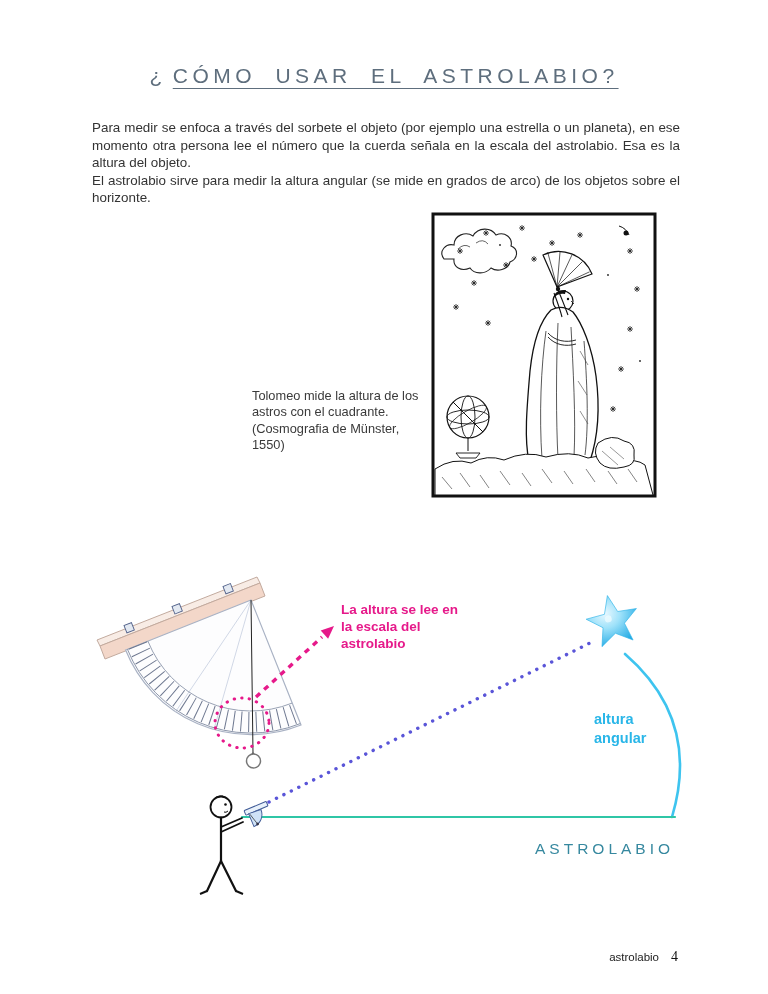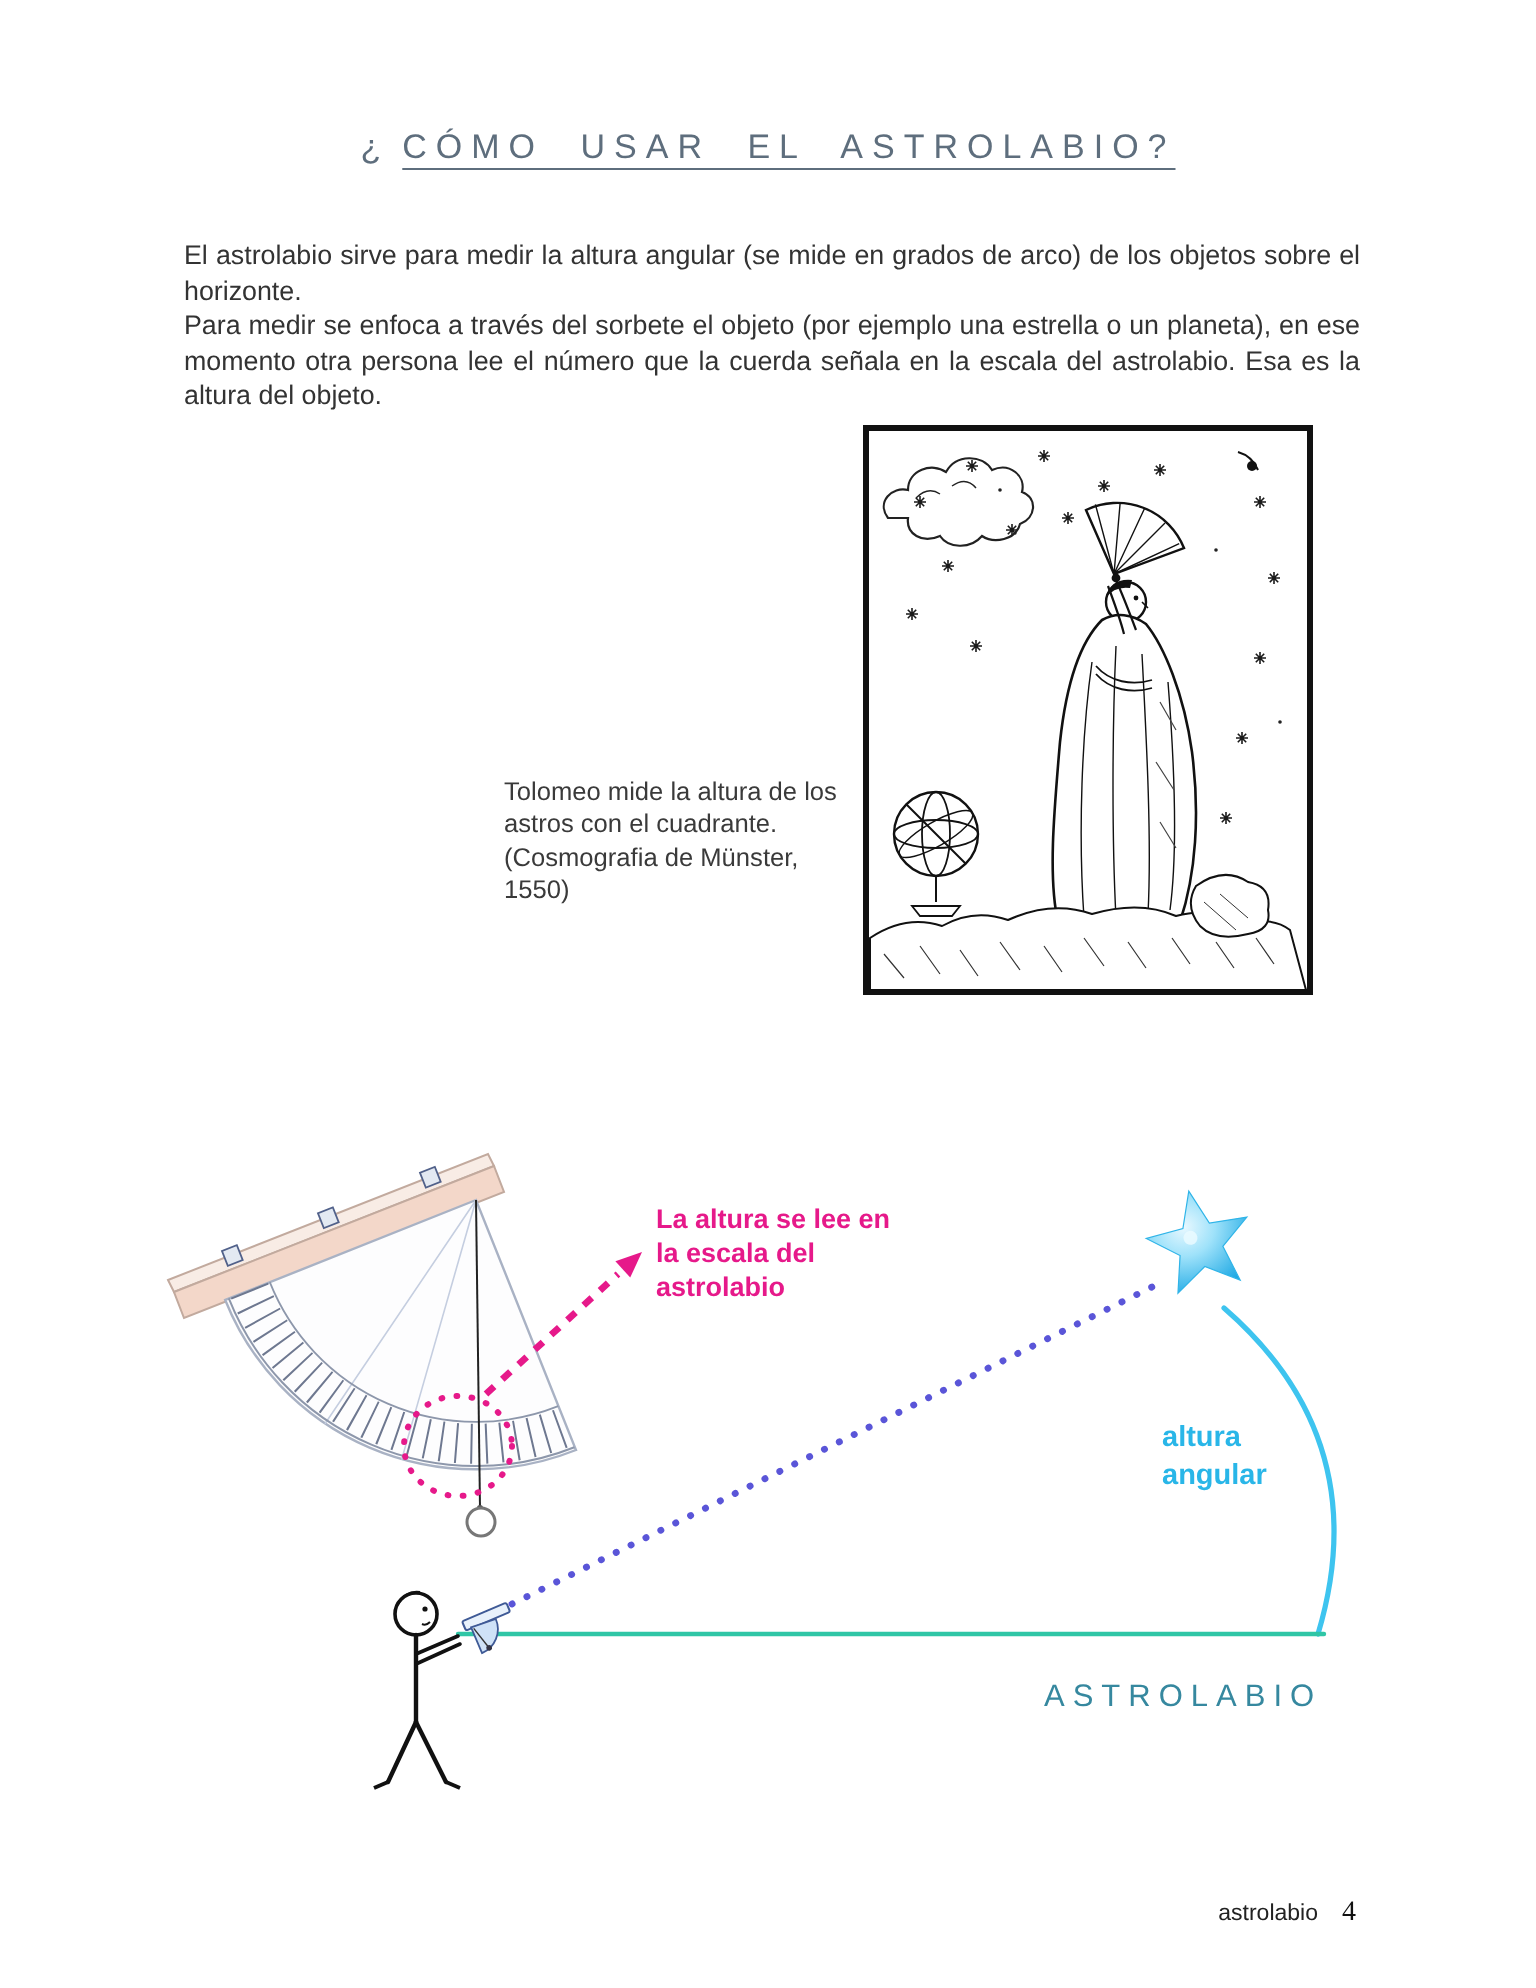--- a/index.html
+++ b/index.html
@@ -4,21 +4,21 @@
 <style>
   html,body{margin:0;padding:0;background:#888;}
   .page{
     position:relative;width:768px;height:994px;margin:0 auto;
     background:#ffffff;overflow:hidden;
     font-family:"Liberation Sans",sans-serif;color:#2e2e2e;
   }
   
   .title{
     position:absolute;top:64px;left:0;right:0;margin:0;
-    text-align:center;font-size:17px;font-weight:400;
+    text-align:center;font-size:21px;font-weight:400;
     color:#5e6e7d;letter-spacing:4.5px;word-spacing:9px;
   }
   .title .u{
     text-decoration:underline;
     text-underline-offset:5px;
     text-decoration-thickness:1.2px;
   }
   .title .pre{margin-right:6px;}
   
   .intro{
@@ -28,21 +28,21 @@
   .intro p{margin:0;}
   
   .woodcut{position:absolute;left:430px;top:211px;width:228px;height:288px;}
   .woodcut svg{display:block;width:100%;height:100%;}
   
   .caption{
     position:absolute;left:252px;top:388px;width:170px;
     text-align:left;font-size:12.8px;line-height:16.4px;color:#3a3a3a;
   }
   
-  .diagram{position:absolute;left:48px;top:570px;width:660px;height:350px;}
+  .diagram{position:absolute;left:61px;top:570px;width:660px;height:350px;}
   .diagram svg.diagram-svg{position:absolute;left:0;top:0;width:660px;height:350px;}
   .note-magenta{
     position:absolute;left:280px;top:32px;width:124px;
     font-size:13.5px;font-weight:bold;line-height:1.25;color:#e6198a;
   }
   .angle-label{
     position:absolute;left:533px;top:140px;width:84px;
     font-size:14.5px;font-weight:bold;line-height:1.3;color:#29b6e8;
   }
   .horizon-label{
@@ -58,22 +58,22 @@
   .footer .pagenum{font-family:"Liberation Serif",serif;font-size:14px;color:#111;}
 </style>
 </head>
 <body>
 
 <div class="page">
 
   <h1 class="title"><span class="pre">¿</span><span class="u">CÓMO USAR EL ASTROLABIO?</span></h1>
 
   <div class="intro">
+    <p>Para medir se enfoca a través del sorbete el objeto (por ejemplo una estrella o un planeta), en ese momento otra persona lee el número que la cuerda señala en la escala del astrolabio. Esa es la altura del objeto.</p>
     <p>El astrolabio sirve para medir la altura angular (se mide en grados de arco) de los objetos sobre el horizonte.</p>
-    <p>Para medir se enfoca a través del sorbete el objeto (por ejemplo una estrella o un planeta), en ese momento otra persona lee el número que la cuerda señala en la escala del astrolabio. Esa es la altura del objeto.</p>
   </div>
 
   <div class="caption">Tolomeo mide la altura de los astros con el cuadrante. (Cosmografia de Münster, 1550)</div>
 
   <div class="woodcut">
     <svg viewBox="0 0 228 288">
       <defs>
         <path id="sp" d="M-3 0H3M0 -3V3M-2.1 -2.1L2.1 2.1M-2.1 2.1L2.1 -2.1" stroke="#1a1a1a" stroke-width="0.8" fill="none"></path>
       </defs>
       <rect x="3" y="3" width="222" height="282" fill="#ffffff" stroke="#111111" stroke-width="3"></rect>

